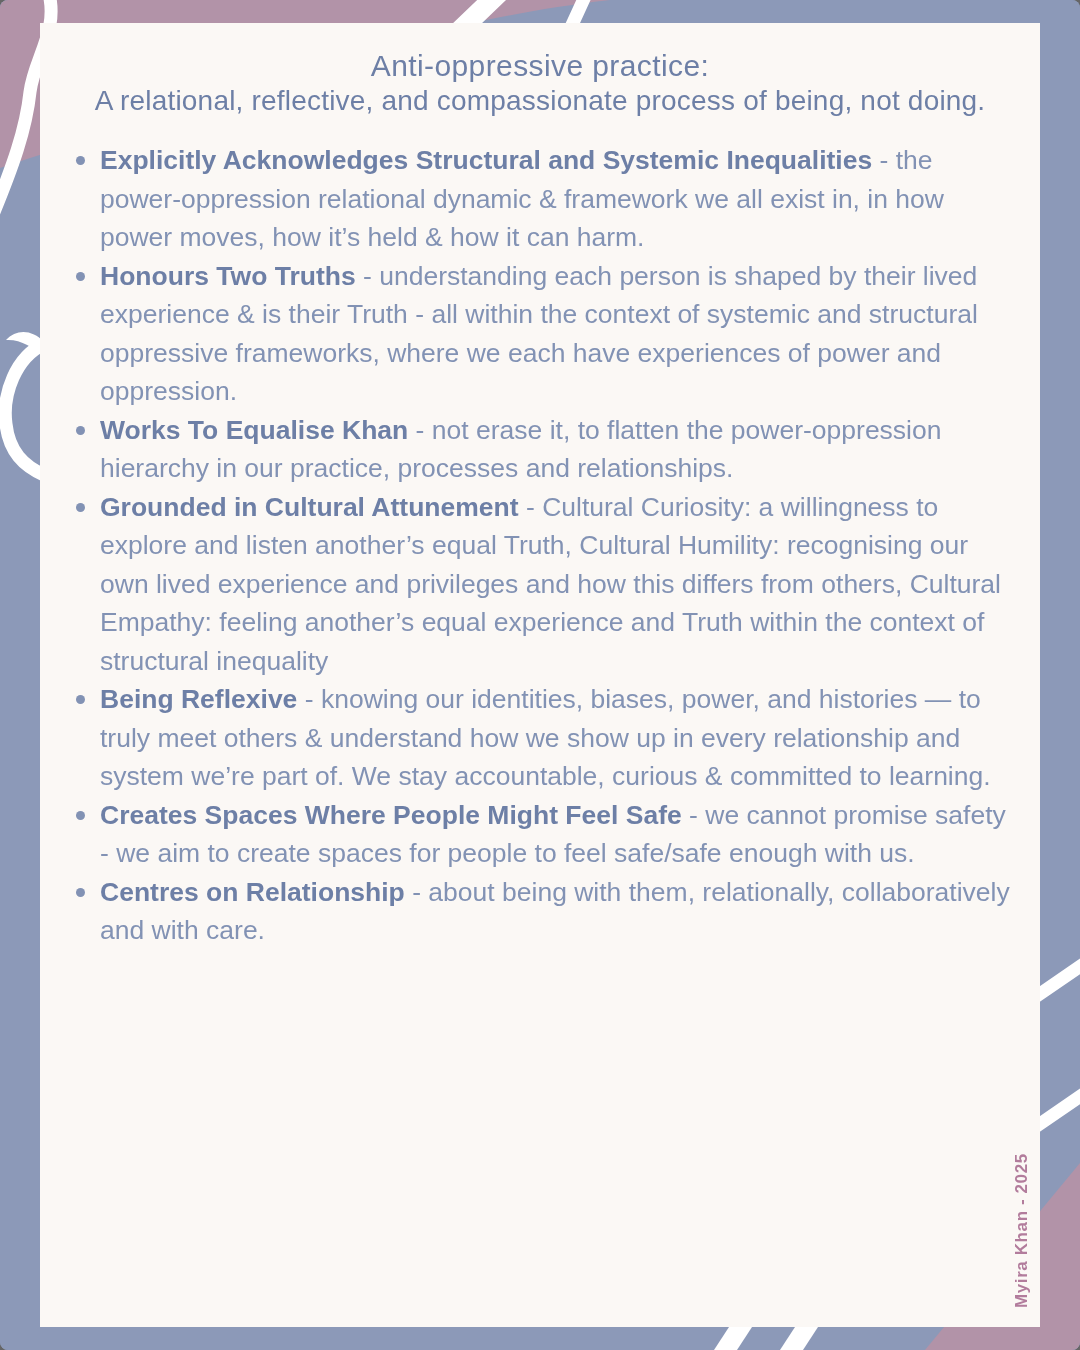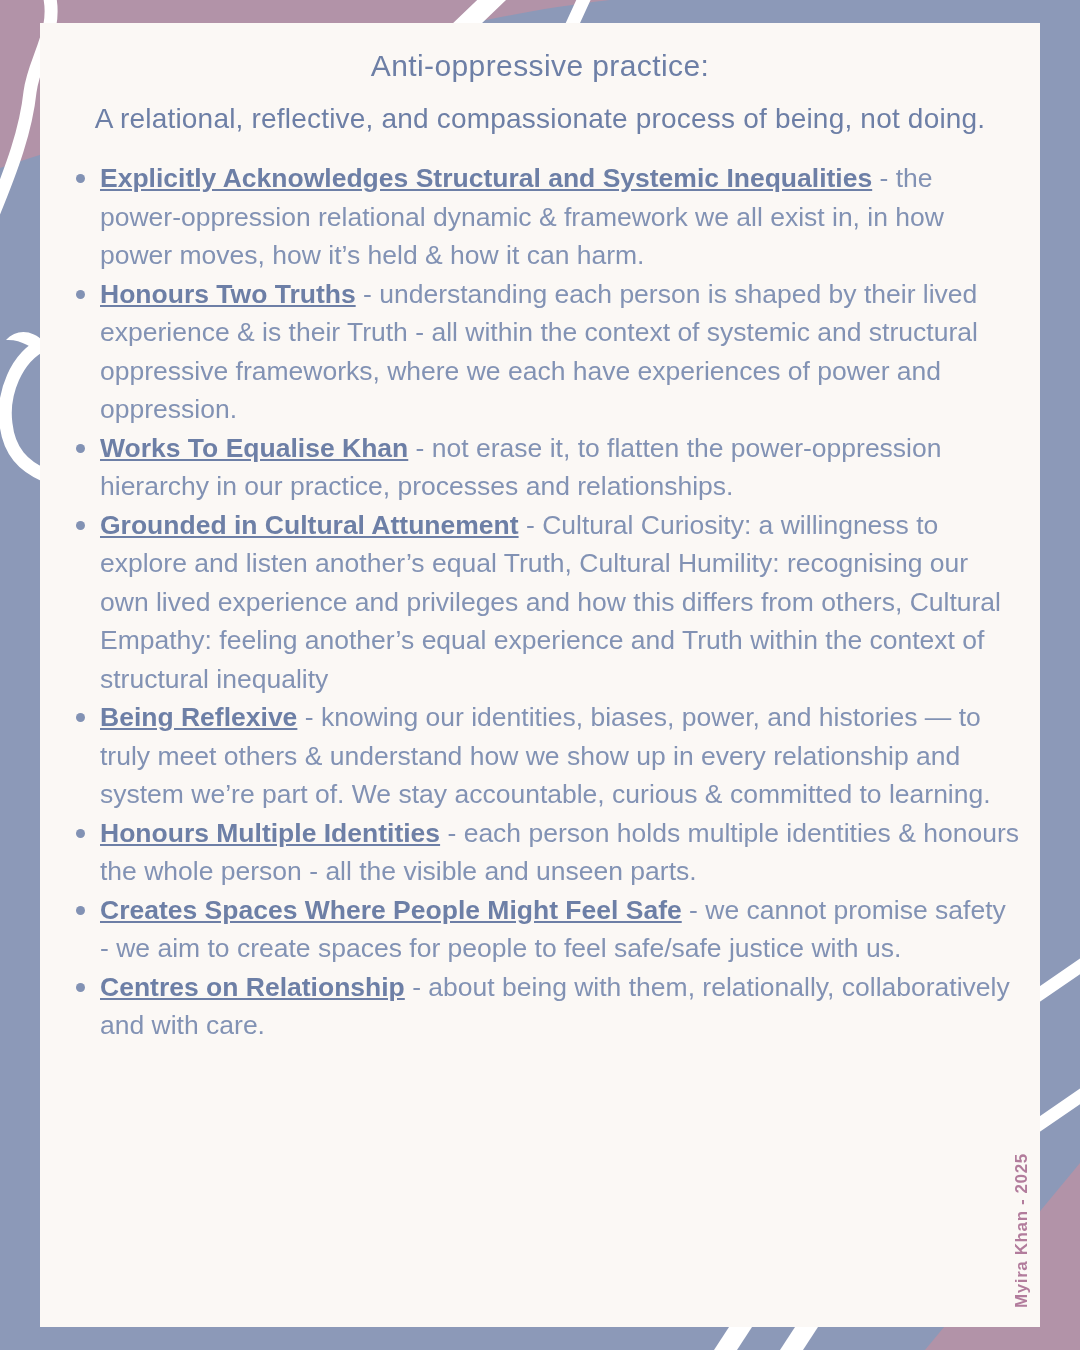--- a/index.html
+++ b/index.html
@@ -13,20 +13,21 @@
   }
   *{margin:0;padding:0;box-sizing:border-box;}
   html,body{background:#666;}
   .canvas{
     position:relative;
     width:1080px;height:1350px;
     margin:0 auto;
     overflow:hidden;
     background:var(--bg-blue);
     font-family:"Liberation Sans","DejaVu Sans",sans-serif;
+    border-radius:8px;
   }
   .bg{position:absolute;inset:0;width:1080px;height:1350px;display:block;}
   .fill-blue{fill:var(--bg-blue);}
   .fill-mauve{fill:var(--bg-mauve);}
   .fill-white{fill:var(--deco-white);}
   .stroke-white{stroke:var(--deco-white);fill:none;stroke-linecap:round;}
   .card{
     position:absolute;
     left:40px;top:23px;
     width:1000px;height:1304px;
@@ -34,21 +35,21 @@
   }
   .card h1{
     margin-top:26px;
     text-align:center;
     font-size:30px;
     font-weight:400;
     letter-spacing:0.4px;
     color:var(--text-heading);
   }
   .card h2{
-    margin-top:20px;
+    margin-top:2px;
     text-align:center;
     font-size:28px;
     font-weight:400;
     letter-spacing:0.2px;
     color:var(--text-heading);
   }
   ul.principles{
     list-style:none;
     margin-top:24px;
     padding-left:60px;
@@ -63,21 +64,20 @@
   ul.principles li .dot{
     position:absolute;
     left:-24px;top:15px;
     width:9px;height:9px;
     border-radius:50%;
     background:var(--text-body);
   }
   ul.principles li .lead{
     font-weight:700;
     color:var(--text-heading);
-    text-decoration:underline;
   }
   .attribution{
     position:absolute;
     left:1012px;top:1166px;
     height:142px;
     writing-mode:vertical-rl;
     transform:rotate(180deg);
     font-size:17px;
     font-weight:700;
     letter-spacing:0.6px;
@@ -122,26 +122,23 @@
   </li>
 
   <li>
     <span class="dot"></span><span class="lead">Grounded in Cultural Attunement</span><span class="rest"> - Cultural Curiosity: a willingness to explore and listen another’s equal Truth, Cultural Humility: recognising our own lived experience and privileges and how this differs from others, Cultural Empathy: feeling another’s equal experience and Truth within the context of structural inequality</span>
   </li>
 
   <li>
     <span class="dot"></span><span class="lead">Being Reflexive</span><span class="rest"> - knowing our identities, biases, power, and histories — to truly meet others &amp; understand how we show up in every relationship and system we’re part of. We stay accountable, curious &amp; committed to learning.</span>
   </li>
 
-  <li>
-    <span class="dot"></span><span class="lead">Honours Multiple Identities</span><span class="rest"> - each person holds multiple identities &amp; honours the whole person - all the visible and unseen parts.</span>
-  </li>
 
   <li>
-    <span class="dot"></span><span class="lead">Creates Spaces Where People Might Feel Safe</span><span class="rest"> - we cannot promise safety - we aim to create spaces for people to feel safe/safe justice with us.</span>
+    <span class="dot"></span><span class="lead">Creates Spaces Where People Might Feel Safe</span><span class="rest"> - we cannot promise safety - we aim to create spaces for people to feel safe/safe enough with us.</span>
   </li>
 
   <li>
     <span class="dot"></span><span class="lead">Centres on Relationship</span><span class="rest"> - about being with them, relationally, collaboratively and with care.</span>
   </li>
 
 
 </ul>
   </div>
 

